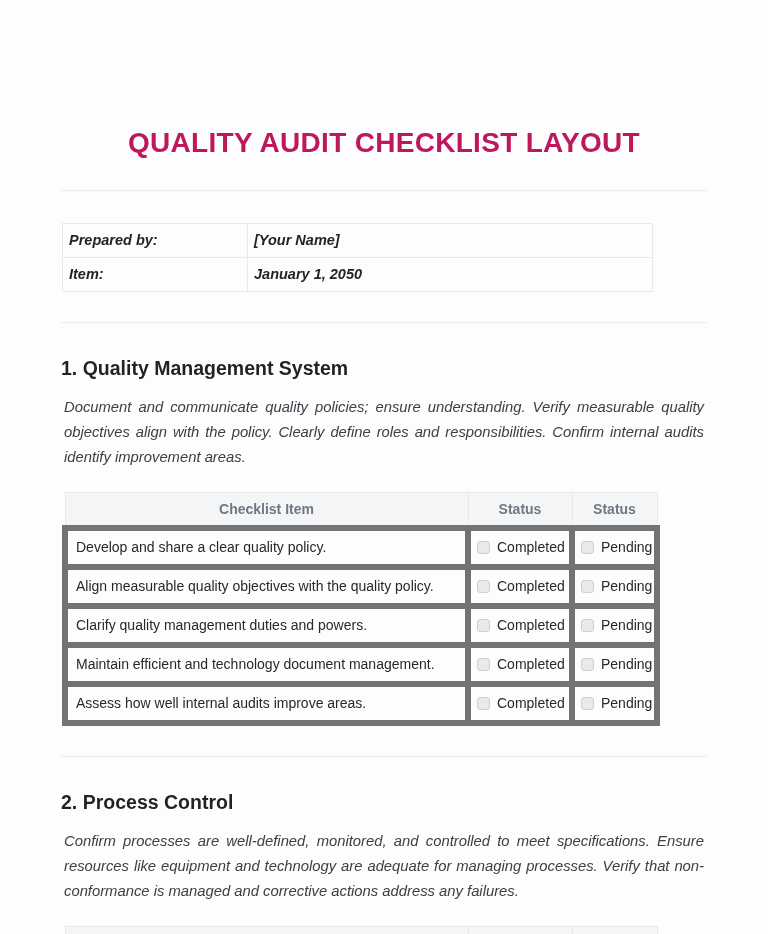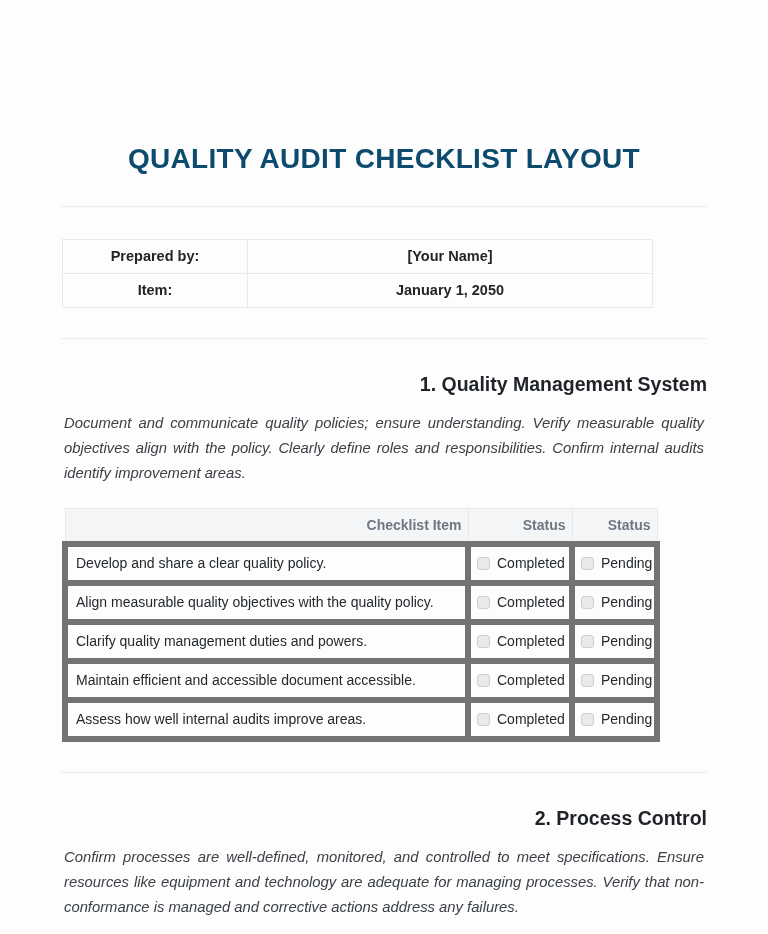--- a/index.html
+++ b/index.html
@@ -8,77 +8,77 @@
     width: 768px;
     height: 934px;
     overflow: hidden;
     background: #fdfdfd;
     font-family: "Liberation Sans", sans-serif;
     color: #24292e;
   }
   .page { padding: 126px 61px 0 61px; }
 
   .title {
-    margin: 16px;
+    margin: 0;
     font-size: 28px;
     line-height: 34px;
     font-weight: bold;
     text-align: center;
     letter-spacing: 0.3px;
-    color: #0c4a6e;
+    color: #be185d;
   }
 
   .divider {
     border: none;
     border-top: 1px solid #ececec;
     margin: 30px 0 32px 0;
     height: 0;
   }
 
   table { border-collapse: collapse; table-layout: fixed; }
 
   .meta-table { width: 590px; margin-left: 1px; }
   .meta-table td {
     border: 1px solid #e8e9eb;
-    text-align: center;
+    text-align: left;
     font-weight: bold;
     font-size: 14.5px;
     line-height: 17px;
     padding: 8px 6px;
     color: #222528;
     overflow: hidden;
+    font-style: italic;
   }
 
   .section-heading {
     margin: 32px 0 14px 0;
     font-size: 19.5px;
     line-height: 26px;
     font-weight: bold;
     color: #1f2328;
-    text-align: right;
   }
   .section-desc {
     margin: 3px;
     font-style: italic;
     font-size: 14.8px;
     line-height: 25px;
     color: #3b4046;
     text-align: justify;
   }
 
   .checklist-table { width: 592px; margin-top: 22px; margin-left: 1px; }
   .checklist-table th {
     background: #f4f5f7;
     border: 1px solid #e8e9eb;
     color: #6f7782;
     font-size: 14px;
     line-height: 16px;
     font-weight: bold;
     padding: 8px 6px;
-    text-align: right;
+    text-align: center;
   }
   .checklist-table td {
     border: 6px solid #737373;
     font-size: 14px;
     line-height: 17px;
     padding: 8px 8px;
     color: #24292e;
     overflow: hidden;
   }
   td.status-cell { padding: 8px 6px; white-space: nowrap; }
@@ -147,21 +147,21 @@
               <td>Align measurable quality objectives with the quality policy.</td>
               <td class="status-cell"><span class="checkbox"></span><span>Completed</span></td>
               <td class="status-cell"><span class="checkbox"></span><span>Pending</span></td>
             </tr>
             <tr>
               <td>Clarify quality management duties and powers.</td>
               <td class="status-cell"><span class="checkbox"></span><span>Completed</span></td>
               <td class="status-cell"><span class="checkbox"></span><span>Pending</span></td>
             </tr>
             <tr>
-              <td>Maintain efficient and accessible document accessible.</td>
+              <td>Maintain efficient and technology document management.</td>
               <td class="status-cell"><span class="checkbox"></span><span>Completed</span></td>
               <td class="status-cell"><span class="checkbox"></span><span>Pending</span></td>
             </tr>
             <tr>
               <td>Assess how well internal audits improve areas.</td>
               <td class="status-cell"><span class="checkbox"></span><span>Completed</span></td>
               <td class="status-cell"><span class="checkbox"></span><span>Pending</span></td>
             </tr>
           </tbody>
         </table>

